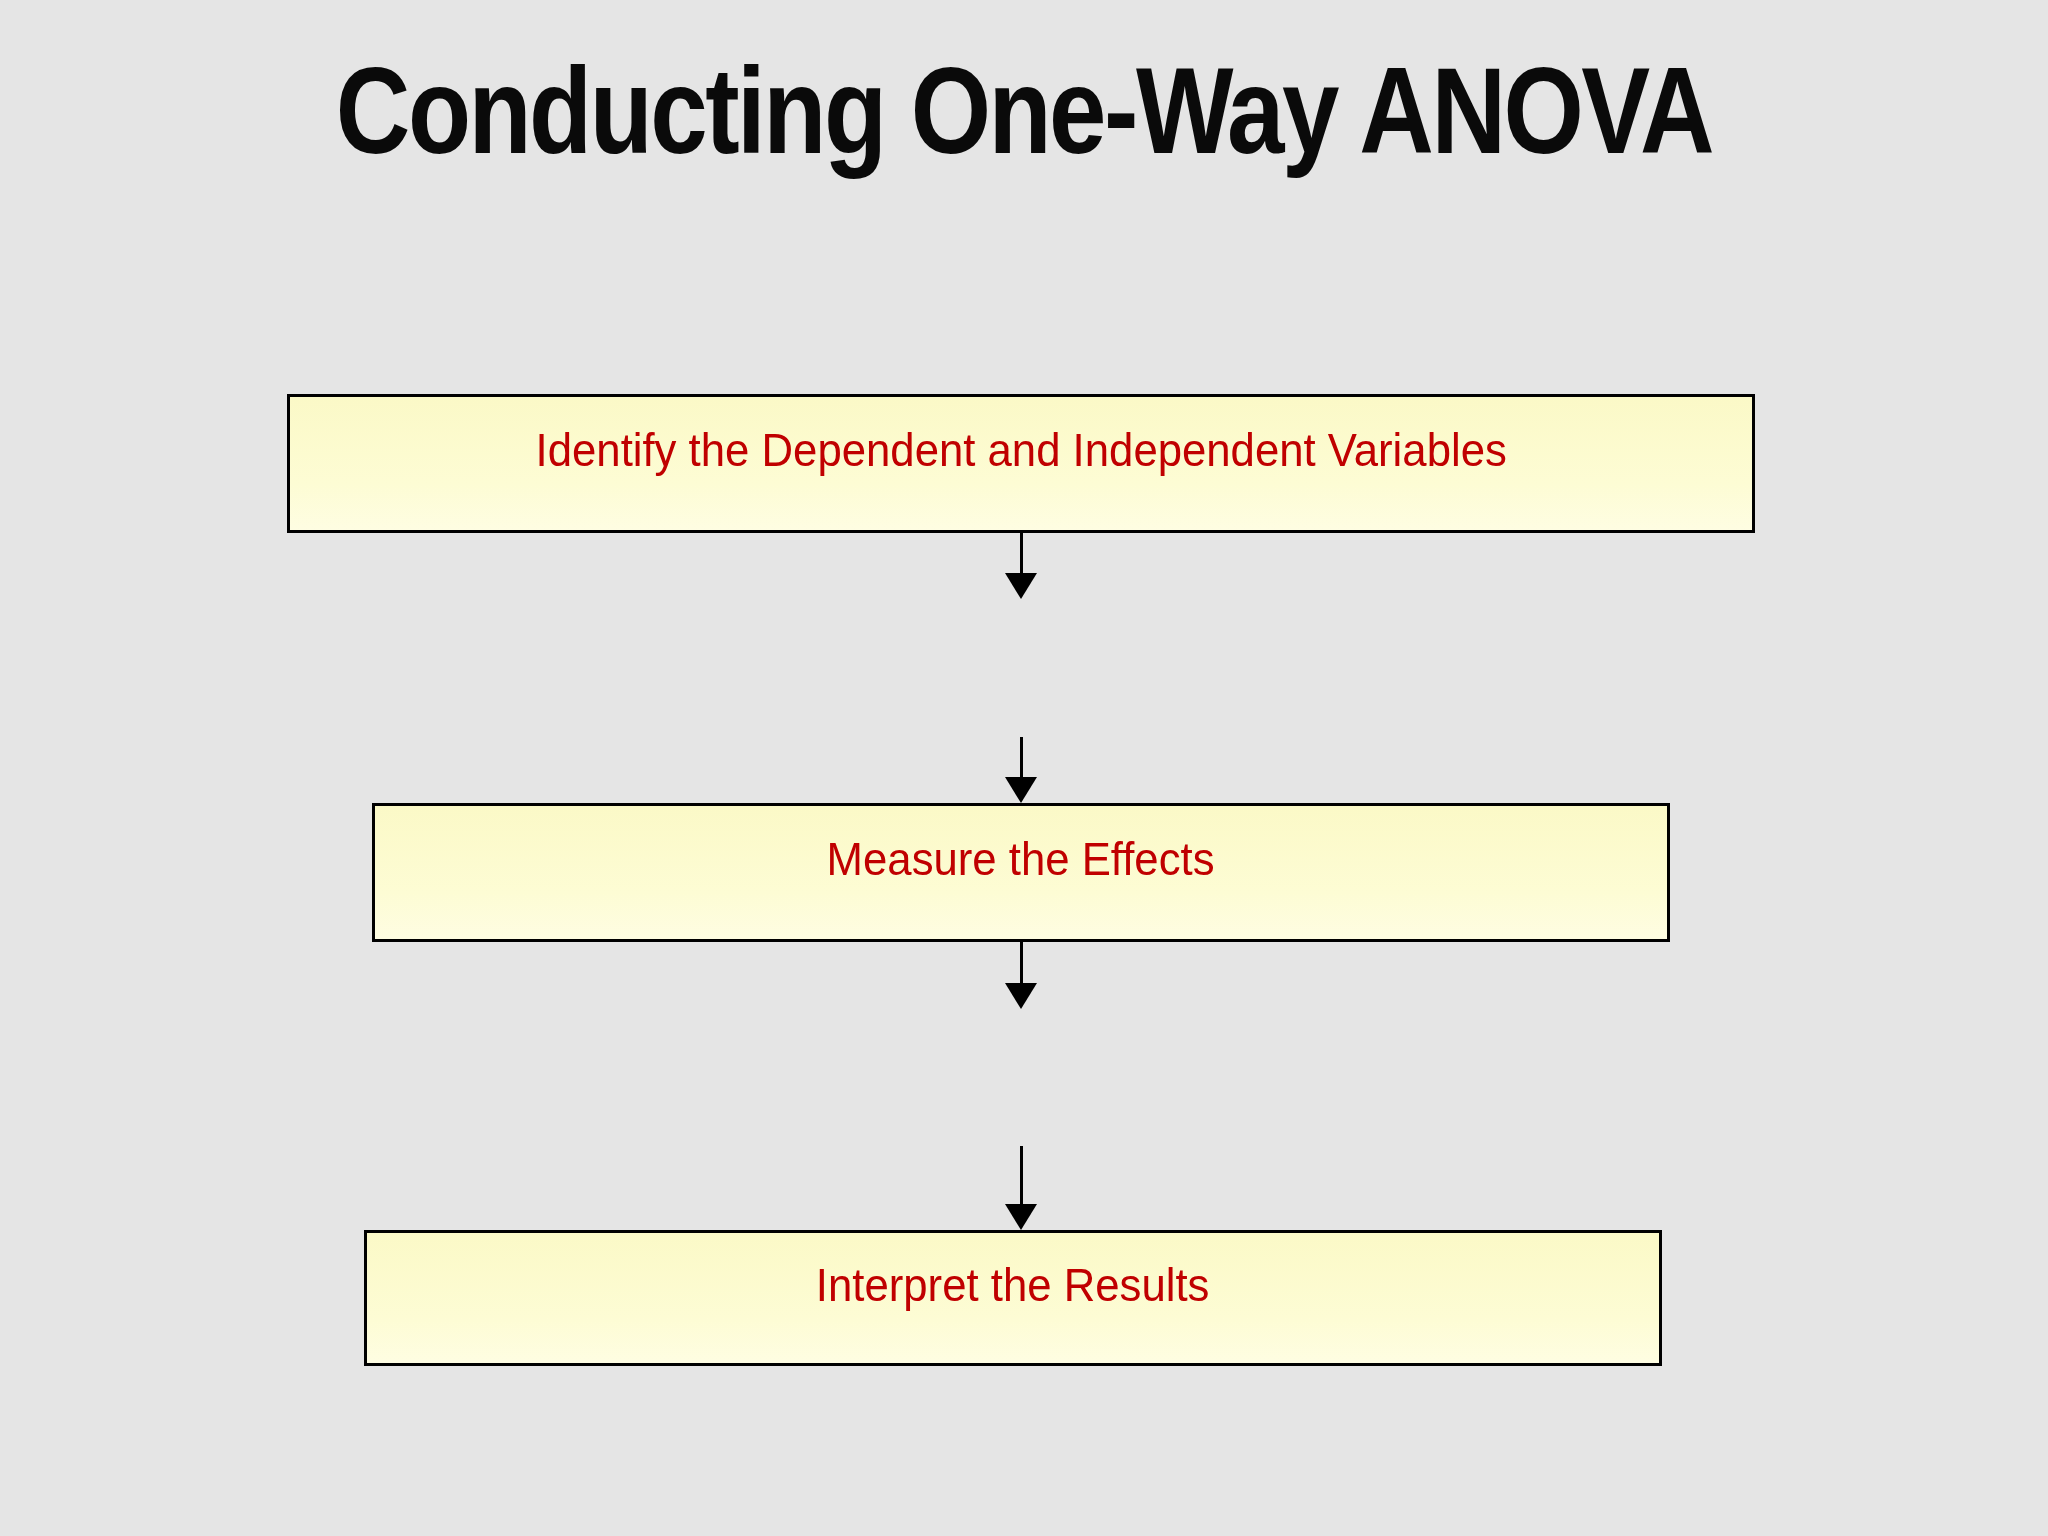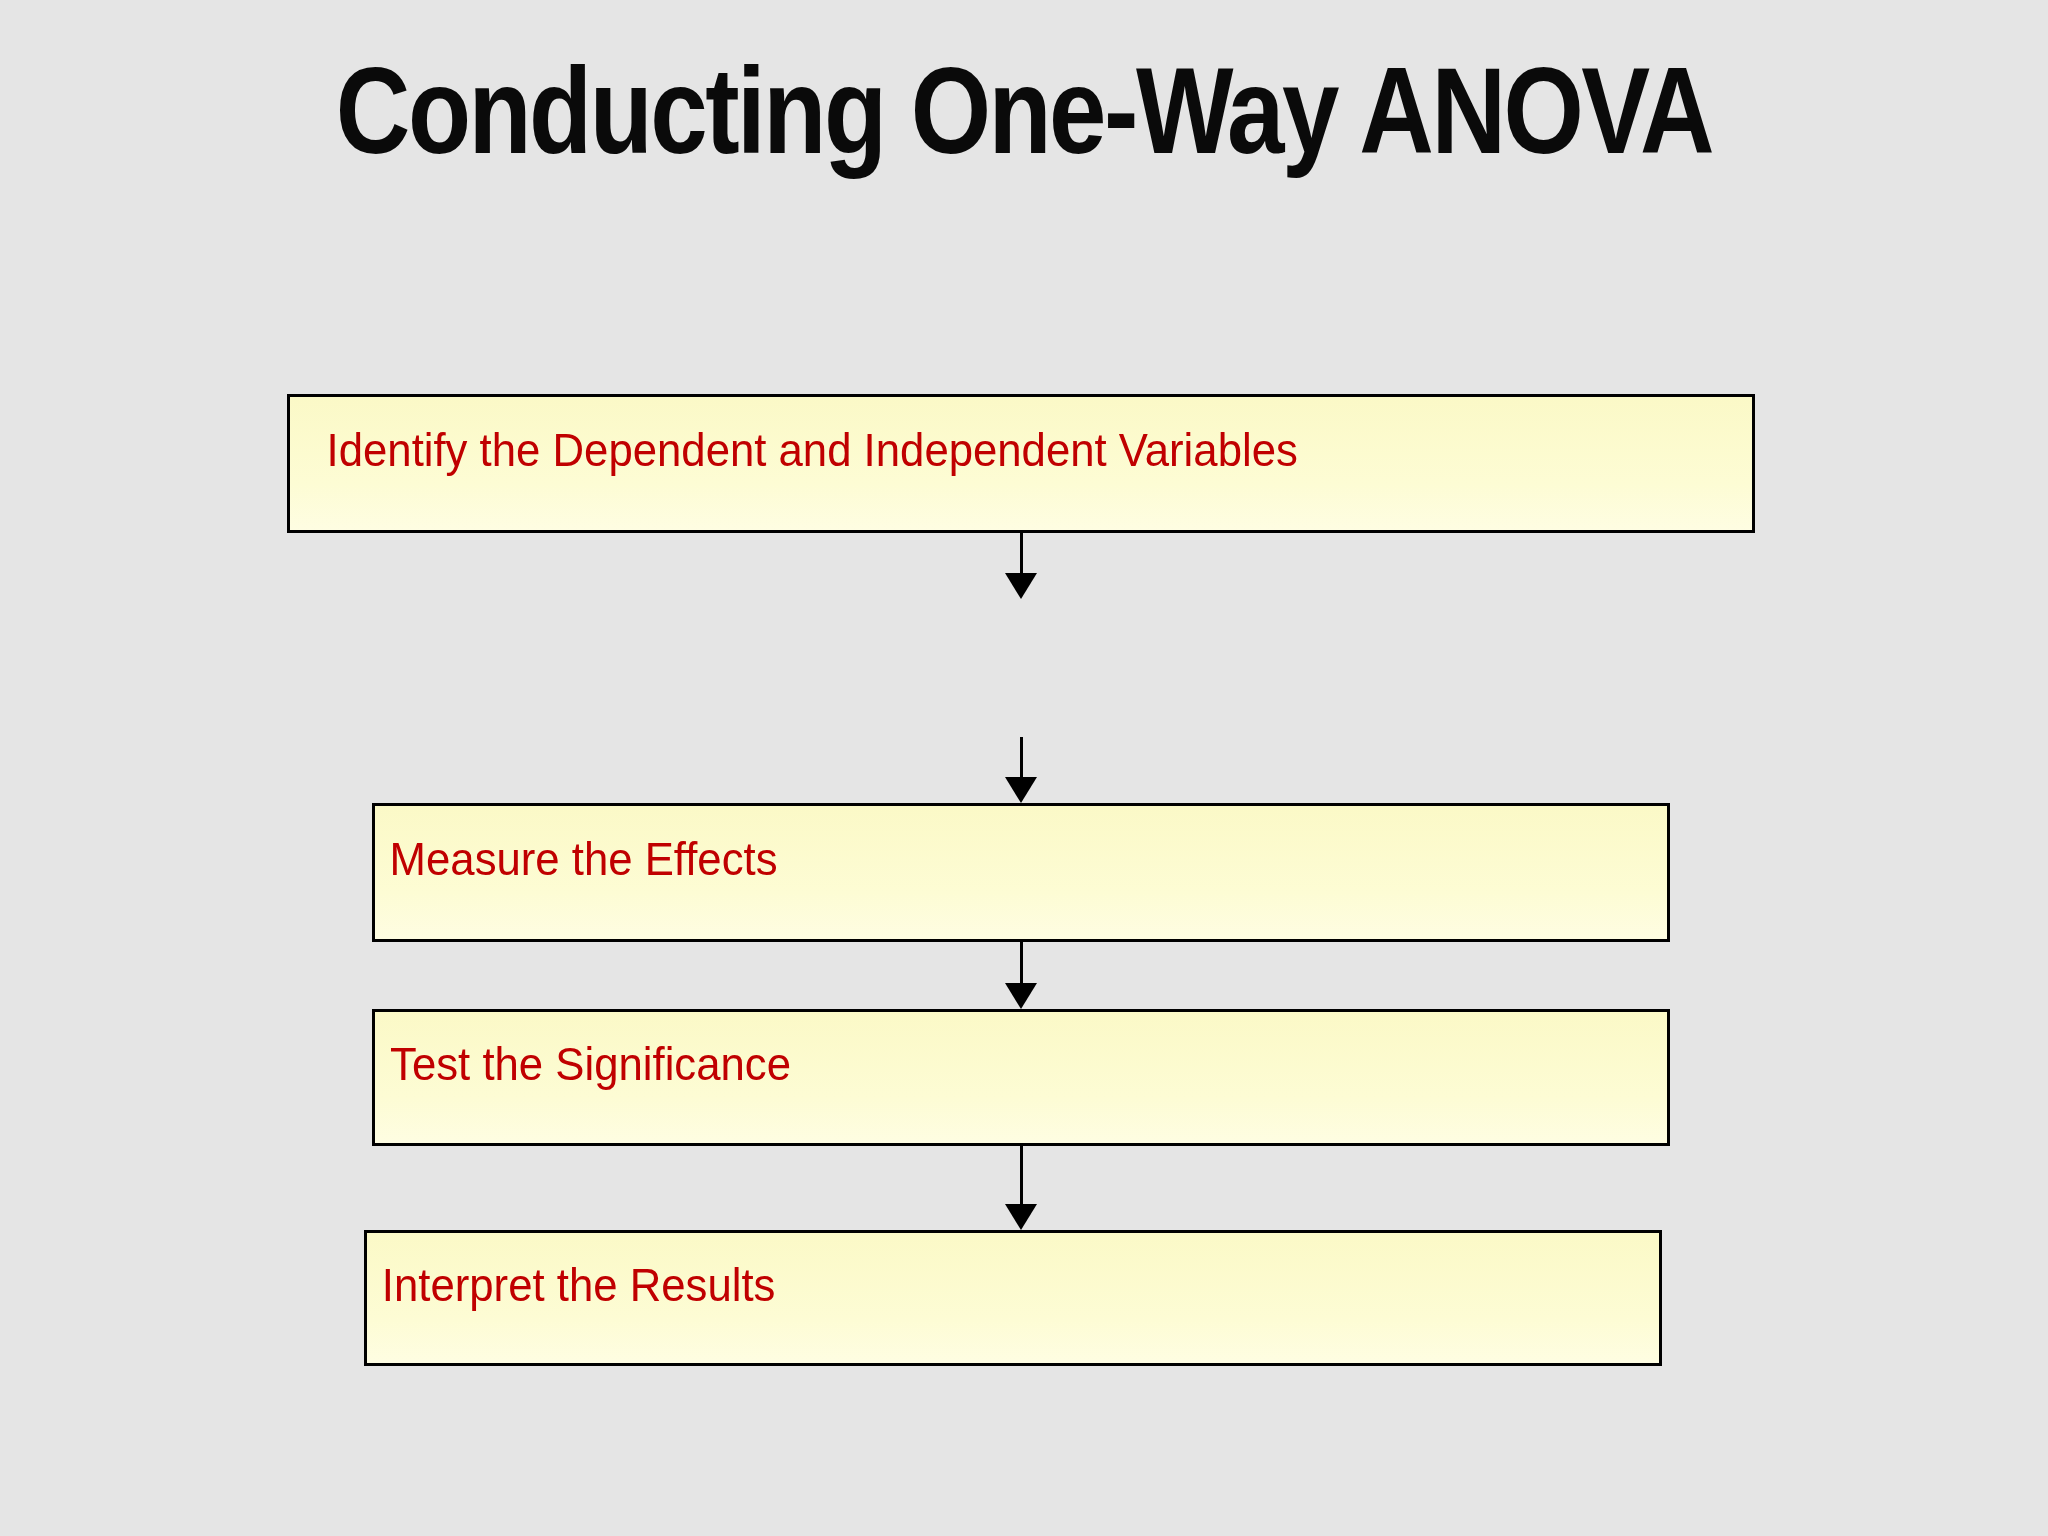--- a/index.html
+++ b/index.html
@@ -30,21 +30,21 @@
     transform-origin: 50% 50%;
     white-space: nowrap;
   }
   .flow-box {
     position: absolute;
     box-sizing: border-box;
     border: 3px solid #000000;
     background: linear-gradient(180deg, #fbf9c7 0%, #fdfcd4 65%, #fefde2 100%);
     display: flex;
     align-items: center;
-    justify-content: flex-start;
+    justify-content: center;
     padding-bottom: 28px;
   }
   .flow-box .box-label {
     font-size: 47px;
     color: #c00000;
     white-space: nowrap;
     transform: scaleX(0.93);
     transform-origin: 50% 50%;
   }
   .box-1 { left: 287px; top: 394px; width: 1468px; height: 139px; }
@@ -102,23 +102,20 @@
 
   <div class="flow-box box-3">
     <span class="box-label">Measure the Effects</span>
   </div>
 
   <div class="flow-arrow arrow-3">
     <div class="arrow-line"></div>
     <div class="arrow-head"></div>
   </div>
 
-  <div class="flow-box box-4">
-    <span class="box-label">Test the Significance</span>
-  </div>
 
   <div class="flow-arrow arrow-4">
     <div class="arrow-line"></div>
     <div class="arrow-head"></div>
   </div>
 
   <div class="flow-box box-5">
     <span class="box-label">Interpret the Results</span>
   </div>
 

